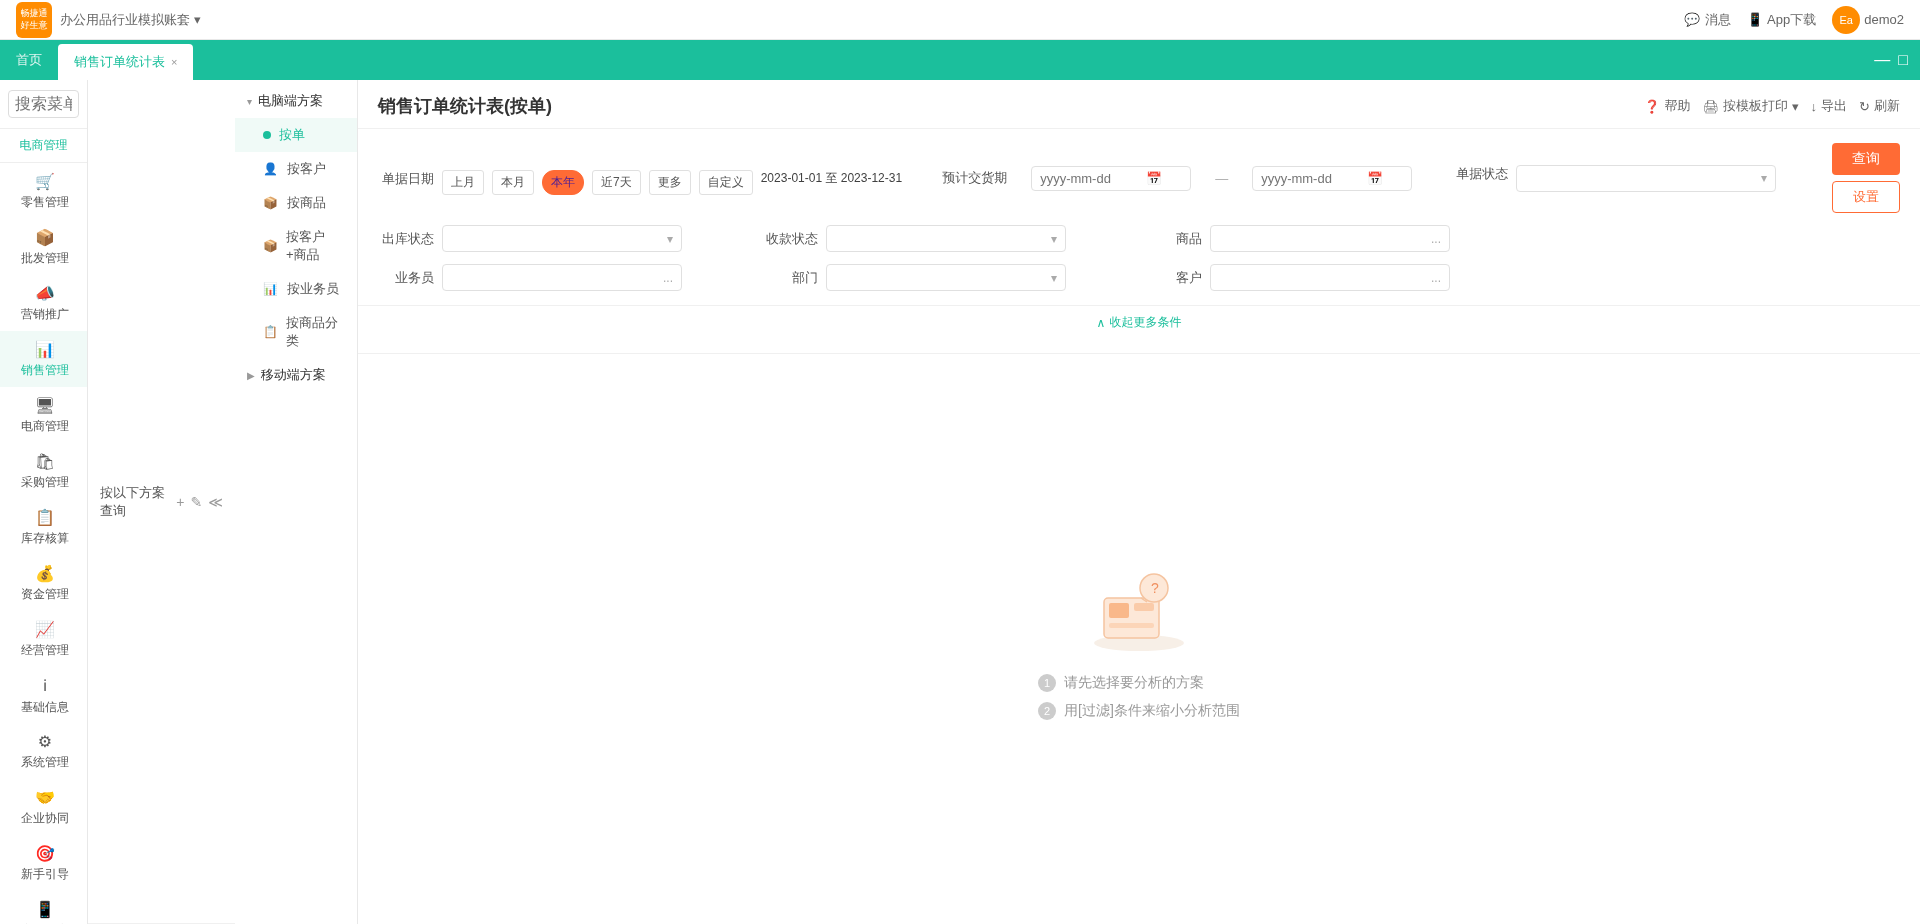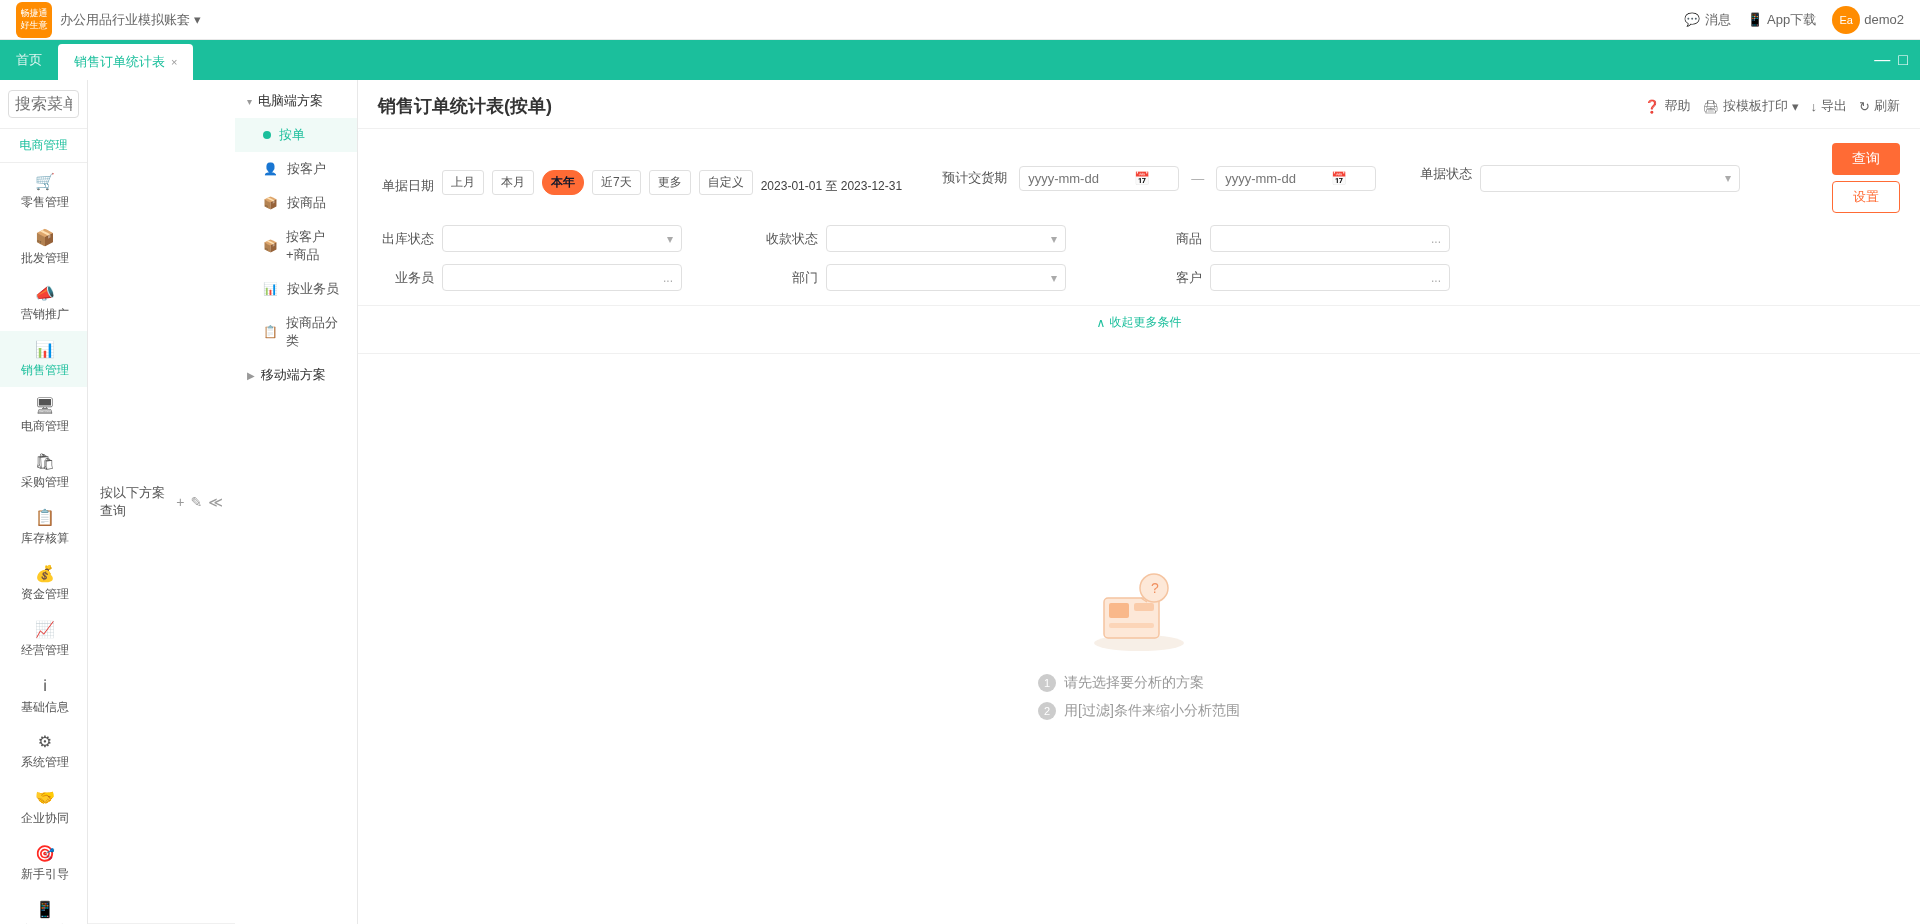--- a/index.html
+++ b/index.html
@@ -57,21 +57,21 @@
     
     .page-header { padding: 14px 20px 10px; background: #fff; border-bottom: 1px solid #f0f0f0; display: flex; align-items: center; justify-content: space-between; flex-shrink: 0; }
     .page-title { font-size: 18px; font-weight: 600; color: #333; }
     .page-actions { display: flex; align-items: center; gap: 12px; }
     .page-action-btn { display: flex; align-items: center; gap: 4px; color: #666; font-size: 13px; cursor: pointer; }
 
     
     .filter-area { background: #fff; padding: 14px 20px; border-bottom: 1px solid #f0f0f0; flex-shrink: 0; }
     .filter-label { font-size: 13px; color: #555; white-space: nowrap; min-width: 56px; text-align: right; }
     .date-btn { padding: 3px 8px; border: 1px solid #e0e0e0; border-radius: 3px; font-size: 12px; cursor: pointer; color: #555; background: #fff; }
-    .date-btn.active { background: #ff6b35; border-color: #ff6b35; color: #0f172a; border-radius: 12px; font-weight: bold; }
+    .date-btn.active { background: #ff6b35; border-color: #ff6b35; color: #4c1d95; border-radius: 12px; }
     .date-range-text { font-size: 12px; color: #404040; }
     .filter-dropdown { display: flex; align-items: center; border: 1px solid #e0e0e0; border-radius: 4px; background: #fff; min-width: 200px; }
     .filter-dropdown input { border: none; outline: none; flex: 1; padding: 5px 10px; font-size: 13px; color: #999; background: transparent; min-width: 0; }
     .filter-dropdown .dd-arrow { padding: 0 8px; color: #aaa; font-size: 12px; cursor: pointer; }
     .filter-dropdown .dd-more { padding: 0 8px; color: #aaa; font-size: 12px; cursor: pointer; }
     .date-picker-input { display: flex; align-items: center; border: 1px solid #e0e0e0; border-radius: 4px; background: #fff; padding: 4px 8px; gap: 6px; min-width: 160px; }
     .date-picker-input input { border: none; outline: none; font-size: 13px; color: #999; background: transparent; width: 100px; }
     .date-picker-input .cal-icon { color: #aaa; font-size: 13px; }
     .date-separator { color: #aaa; }
 
@@ -276,31 +276,31 @@
           <div class="page-action-btn">
             <span>↻</span>
             <span>刷新</span>
           </div>
         </div>
       </div>
 
       <div class="filter-area">
 
         <div style="display:flex; align-items:center; gap:20px; margin-bottom:12px; flex-wrap:wrap;">
-          <div style="display:flex; align-items:flex-end; gap:8px;margin-top:8px;">
+          <div style="display:flex; align-items:flex-start; gap:8px;margin-top:8px;">
             <span class="filter-label">单据日期</span>
             <button class="date-btn">上月</button>
             <button class="date-btn">本月</button>
             <button class="date-btn active">本年</button>
             <button class="date-btn">近7天</button>
             <button class="date-btn">更多</button>
             <button class="date-btn">自定义</button>
             <span class="date-range-text">2023-01-01 至 2023-12-31</span>
           </div>
-          <div style="display:flex; align-items:center; gap:12px; margin-left:20px;">
+          <div style="display:flex; align-items:center; gap:24px; margin-left:20px;">
             <span class="filter-label">预计交货期</span>
             <div class="date-picker-input">
               <input type="text" placeholder="yyyy-mm-dd" style="">
               <span class="cal-icon">📅</span>
             </div>
             <span class="date-separator">—</span>
             <div class="date-picker-input">
               <input type="text" placeholder="yyyy-mm-dd" style="">
               <span class="cal-icon">📅</span>
             </div>

